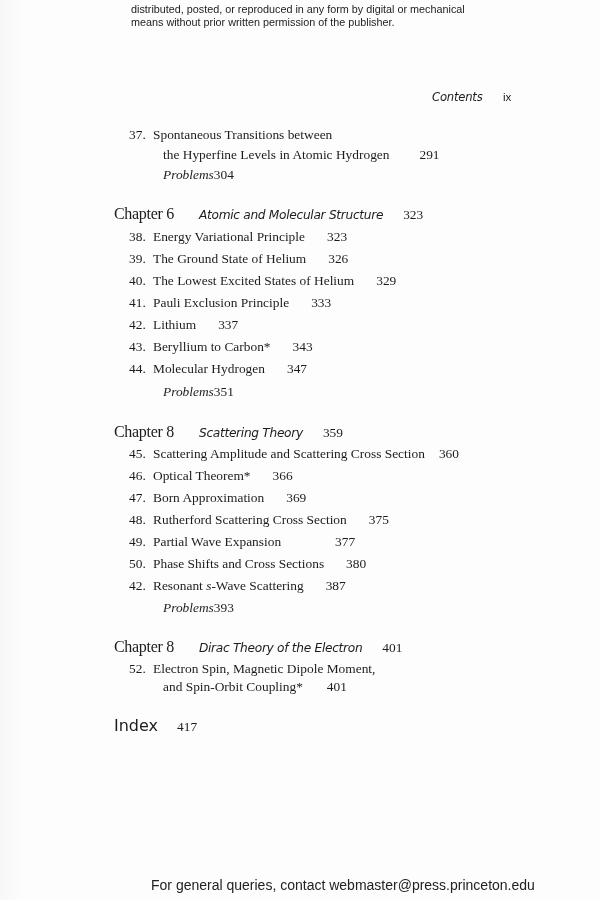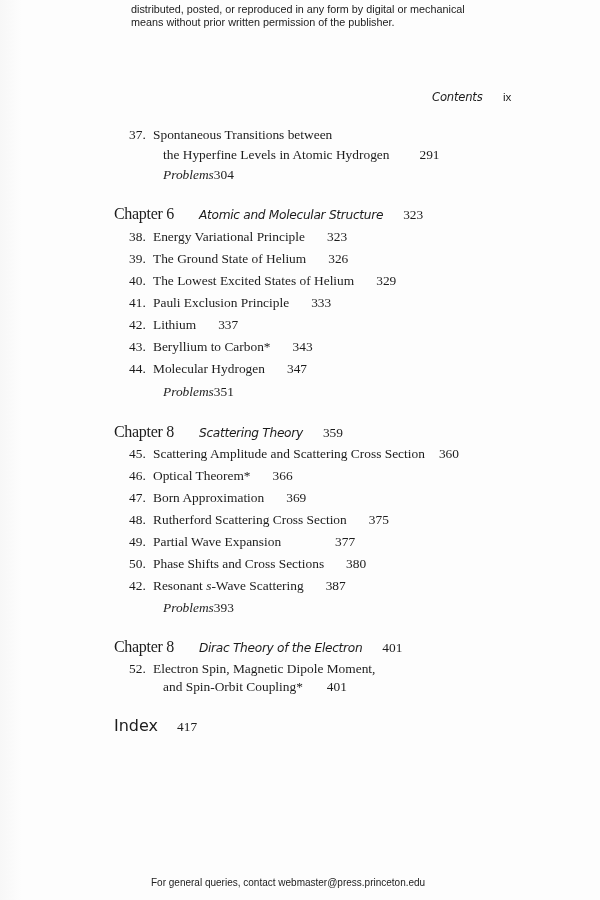--- a/index.html
+++ b/index.html
@@ -113,21 +113,21 @@
       font-size: 16px;
     }
     .index-row .pg {
       margin-left: 19px;
     }
     .footer {
       position: absolute;
       top: 877px;
       left: 151px;
       font-family: "Liberation Sans", sans-serif;
-      font-size: 10px;
+      font-size: 14px;
       color: #222;
       white-space: nowrap;
     }
   </style>
 </head>
 <body>
 
 <div class="page-shade"></div>
 
 <div class="copyright">

